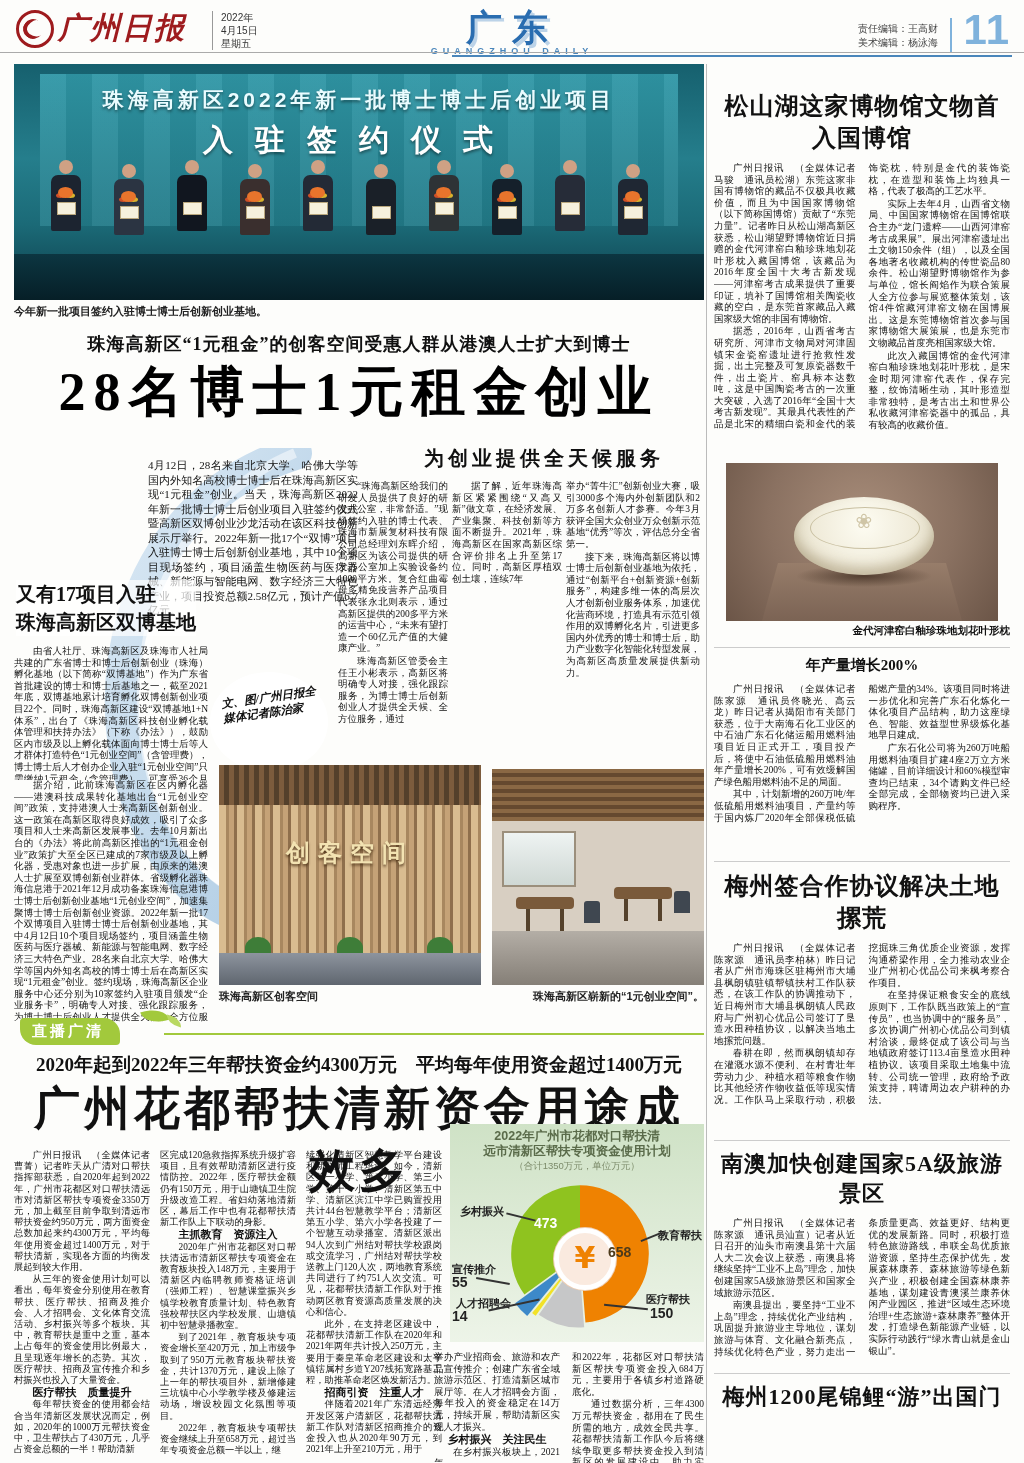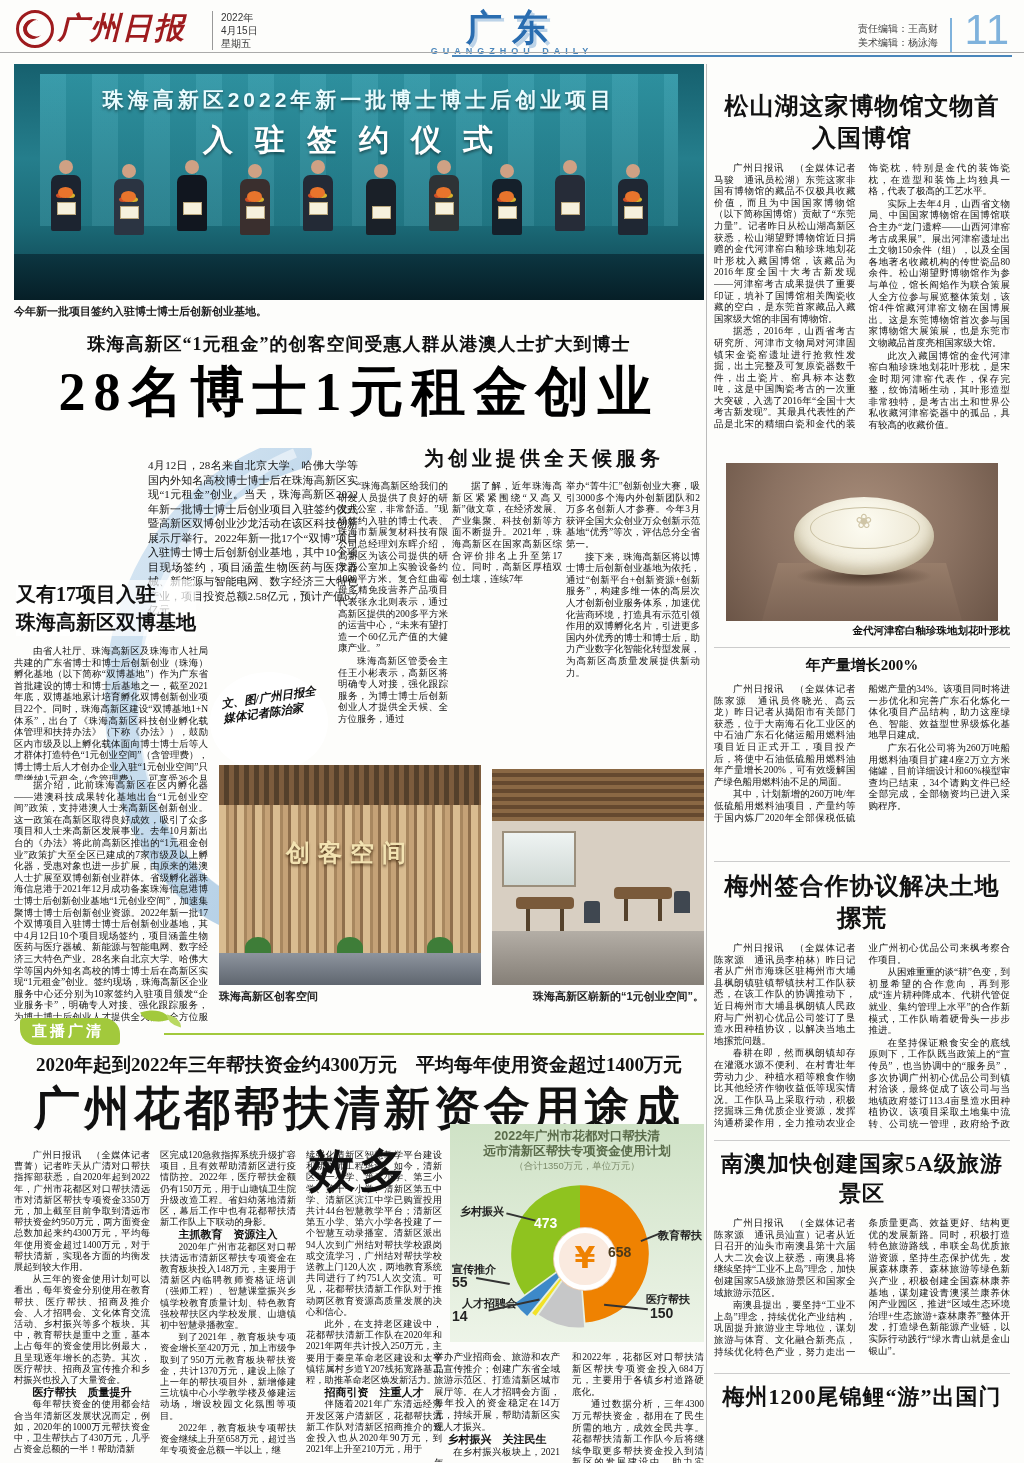--- a/index.html
+++ b/index.html
@@ -7,21 +7,21 @@
   
   #header{position:absolute;left:0;top:0;width:1024px;height:60px;}
   .logo-circle{position:absolute;left:16px;top:10px;width:32px;height:32px;border:3px solid #9e1b1e;border-radius:50%;}
   .logo-circle:before{content:"";position:absolute;left:4px;top:6px;width:16px;height:16px;border-left:4px solid #9e1b1e;border-bottom:4px solid #9e1b1e;border-radius:50%;transform:rotate(35deg);}
   .paper-name{position:absolute;left:58px;top:8px;font-size:30px;font-weight:900;font-style:italic;color:#9e1b1e;letter-spacing:2px;}
   .date-block{position:absolute;left:212px;top:11px;font-family:"Liberation Sans",sans-serif;font-size:10px;line-height:13px;color:#333;border-left:1px solid #999;padding-left:8px;}
   .section-title{position:absolute;left:0;right:0;top:4px;text-align:center;font-size:36px;font-weight:900;color:#2a6db0;letter-spacing:10px;text-shadow:3px 3px 0 #bcd3e8;}
   .section-sub{position:absolute;left:0;right:0;top:46px;text-align:center;font-family:"Liberation Sans",sans-serif;font-size:9px;letter-spacing:5px;color:#4a86bb;font-weight:bold;}
   .editors{position:absolute;right:86px;top:22px;text-align:right;font-family:"Liberation Sans",sans-serif;font-size:10px;line-height:14px;color:#444;}
   .ed-bar{position:absolute;right:72px;top:18px;width:2px;height:34px;background:#7fb2dc;}
-  .page-num{position:absolute;right:14px;top:6px;font-family:"Liberation Sans",sans-serif;font-size:42px;font-weight:400;color:#7fb2dc;letter-spacing:1px;text-align:center;}
+  .page-num{position:absolute;right:14px;top:6px;font-family:"Liberation Sans",sans-serif;font-size:42px;font-weight:700;color:#7fb2dc;letter-spacing:1px;text-align:center;}
   .rule-gray{position:absolute;left:0;top:52px;width:1024px;height:1px;background:#aaa;}
   .rule-blue{position:absolute;left:452px;top:55px;width:560px;height:2px;background:#4a86bb;}
   
   #main{position:absolute;left:14px;top:64px;width:690px;height:1399px;}
   #vdivider{position:absolute;left:706px;top:64px;width:1px;height:1392px;background:#bbb;}
   
   #photo1{position:absolute;left:0;top:0;width:690px;height:236px;overflow:hidden;
     background:linear-gradient(180deg,#16606e 0%,#257e8c 40%,#1b6a77 68%,#0d3d49 100%);}
   #photo1 .screen{position:absolute;left:26px;right:26px;top:10px;height:152px;
     background:repeating-linear-gradient(90deg,rgba(255,255,255,.05) 0 26px,rgba(0,0,0,.05) 26px 52px),linear-gradient(180deg,#2f97a6,#227a88);}
@@ -352,21 +352,21 @@
     <div class="cline" style="left:190px;top:112px;width:22px;transform:rotate(-22deg);"></div>
 
     <div class="clabel" style="left:196px;top:168px;">医疗帮扶</div>
     <div class="cval" style="left:200px;top:181px;color:#222;">150</div>
     <div class="cline" style="left:154px;top:182px;width:44px;transform:rotate(6deg);"></div>
 
     <div class="clabel" style="left:2px;top:138px;">宣传推介</div>
     <div class="cval" style="left:2px;top:150px;color:#222;">55</div>
     <div class="cline" style="left:26px;top:156px;width:34px;transform:rotate(10deg);"></div>
 
-    <div class="clabel" style="left:12px;top:172px;">人才招聘会</div>
+    <div class="clabel" style="left:6px;top:172px;">人才招聘会</div>
     <div class="cval" style="left:2px;top:184px;color:#222;">14</div>
     <div class="cline" style="left:38px;top:180px;width:52px;transform:rotate(-12deg);"></div>
   </div>
 </div>
 
 <div id="sidebar">
   <h2 class="side-head" style="margin-top:26px;">松山湖这家博物馆文物首入国博馆</h2>
   <div class="side-body bt" style="height:292px;">
     <p>广州日报讯　（全媒体记者马骏　通讯员松湖）东莞这家非国有博物馆的藏品不仅极具收藏价值，而且为中国国家博物馆（以下简称国博馆）贡献了“东莞力量”。记者昨日从松山湖高新区获悉，松山湖望野博物馆近日捐赠的金代河津窑白釉珍珠地划花叶形枕入藏国博馆，该藏品为2016年度全国十大考古新发现——河津窑考古成果提供了重要印证，填补了国博馆相关陶瓷收藏的空白，是东莞首家藏品入藏国家级大馆的非国有博物馆。</p>
     <p>据悉，2016年，山西省考古研究所、河津市文物局对河津固镇宋金瓷窑遗址进行抢救性发掘，出土完整及可复原瓷器数千件，出土瓷片、窑具标本达数吨，这是中国陶瓷考古的一次重大突破，入选了2016年“全国十大考古新发现”。其最具代表性的产品是北宋的精细白瓷和金代的装饰瓷枕，特别是金代的装饰瓷枕，在造型和装饰上均独具一格，代表了极高的工艺水平。</p>
@@ -387,21 +387,20 @@
     <p>广州日报讯　（全媒体记者陈家源　通讯员佟晓光、高云龙）昨日记者从揭阳市有关部门获悉，位于大南海石化工业区的中石油广东石化储运船用燃料油项目近日正式开工，项目投产后，将使中石油低硫船用燃料油年产量增长200%，可有效缓解国产绿色船用燃料油不足的局面。</p>
     <p>其中，计划新增的260万吨/年低硫船用燃料油项目，产量约等于国内炼厂2020年全部保税低硫船燃产量的34%。该项目同时将进一步优化和完善广东石化炼化一体化项目产品结构，助力这座绿色、智能、效益型世界级炼化基地早日建成。</p>
     <p>广东石化公司将为260万吨船用燃料油项目扩建4座2万立方米储罐，目前详细设计和60%模型审查均已结束，34个请购文件已经全部完成，全部物资均已进入采购程序。</p>
   </div>
 
   <hr class="side-rule">
   <h2 class="side-head">梅州签合作协议解决土地摞荒</h2>
   <div class="side-body bt" style="height:188px;">
     <p>广州日报讯　（全媒体记者陈家源　通讯员李柏林）昨日记者从广州市海珠区驻梅州市大埔县枫朗镇驻镇帮镇扶村工作队获悉，在该工作队的协调推动下，近日梅州市大埔县枫朗镇人民政府与广州初心优品公司签订了垦造水田种植协议，以解决当地土地摞荒问题。</p>
     <p>春耕在即，然而枫朗镇却存在灌溉水源不便利、在村青壮年劳动力少、种植水稻等粮食作物比其他经济作物收益低等现实情况。工作队马上采取行动，积极挖掘珠三角优质企业资源，发挥沟通桥梁作用，全力推动农业企业广州初心优品公司来枫考察合作项目。</p>
-    <p>从困难重重的谈“耕”色变，到初显希望的合作意向，再到形成“连片耕种降成本、代耕代管促就业、集约管理上水平”的合作新模式，工作队啃着硬骨头一步步推进。</p>
     <p>在坚持保证粮食安全的底线原则下，工作队既当政策上的“宣传员”，也当协调中的“服务员”，多次协调广州初心优品公司到镇村洽谈，最终促成了该公司与当地镇政府签订113.4亩垦造水田种植协议。该项目采取土地集中流转、公司统一管理，政府给予政策支持，聘请周边农户耕种的办法。</p>
   </div>
 
   <hr class="side-rule">
   <h2 class="side-head" style="font-size:22px;">南澳加快创建国家5A级旅游景区</h2>
   <div class="side-body bt" style="height:146px;">
     <p>广州日报讯　（全媒体记者陈家源　通讯员汕宣）记者从近日召开的汕头市南澳县第十六届人大二次会议上获悉，南澳县将继续坚持“工业不上岛”理念，加快创建国家5A级旅游景区和国家全域旅游示范区。</p>
     <p>南澳县提出，要坚持“工业不上岛”理念，持续优化产业结构，巩固提升旅游业主导地位，谋划旅游与体育、文化融合新亮点，持续优化特色产业，努力走出一条质量更高、效益更好、结构更优的发展新路。同时，积极打造特色旅游路线，串联全岛优质旅游资源，坚持生态保护优先，发展森林康养、森林旅游等绿色新兴产业，积极创建全国森林康养基地，谋划建设青澳溪兰康养休闲产业园区，推进“区域生态环境治理+生态旅游+森林康养”整体开发，打造绿色新能源产业链，以实际行动践行“绿水青山就是金山银山”。</p>
   </div>
 

